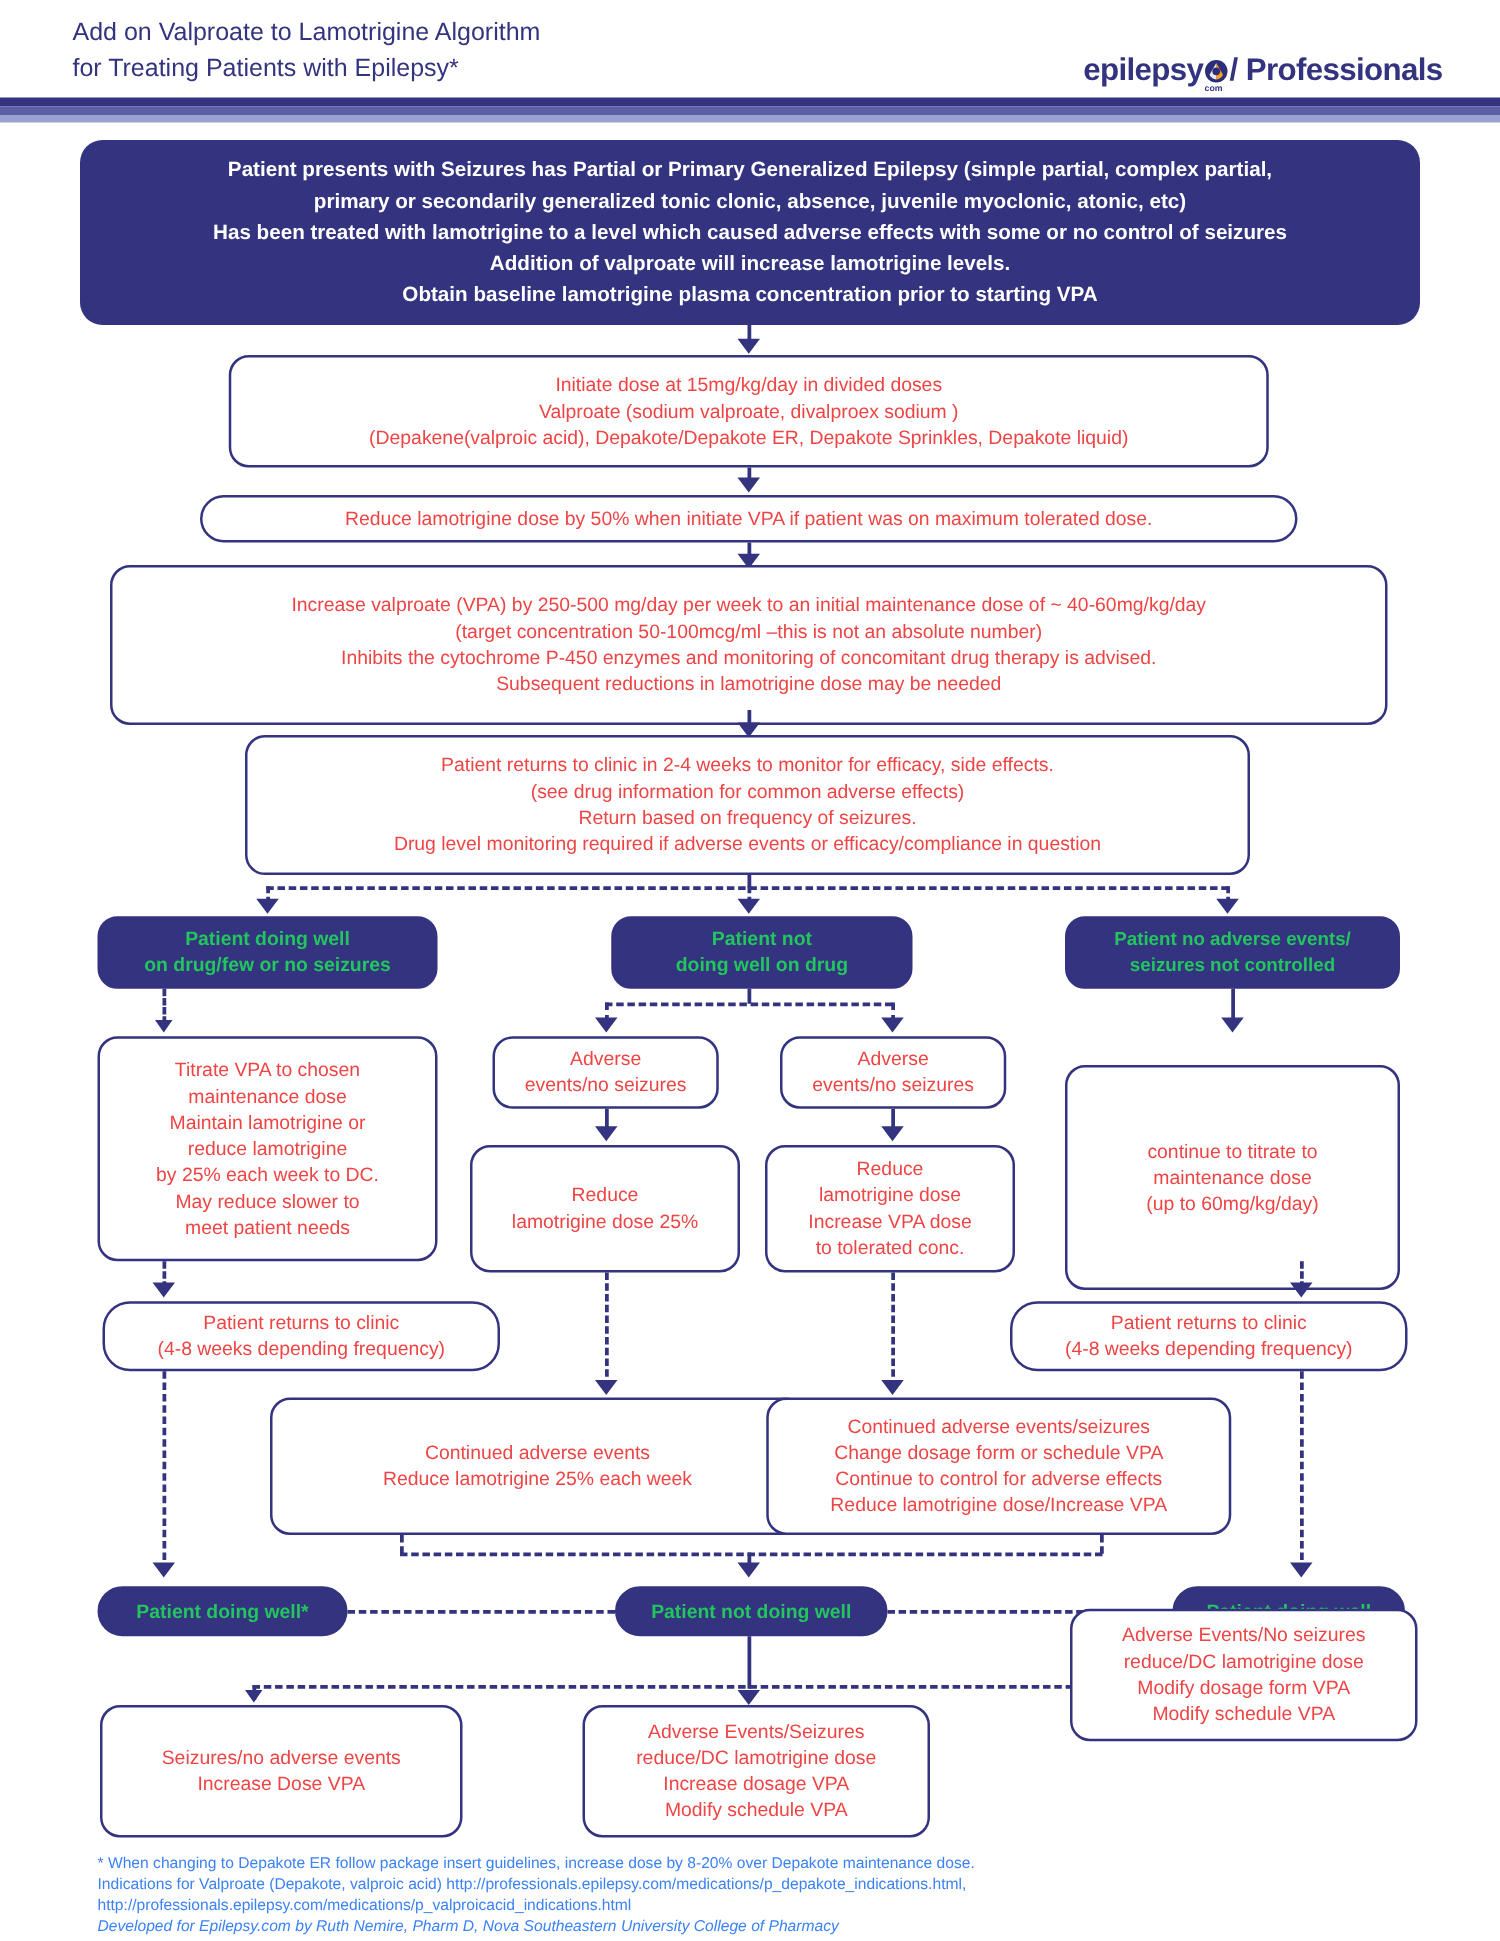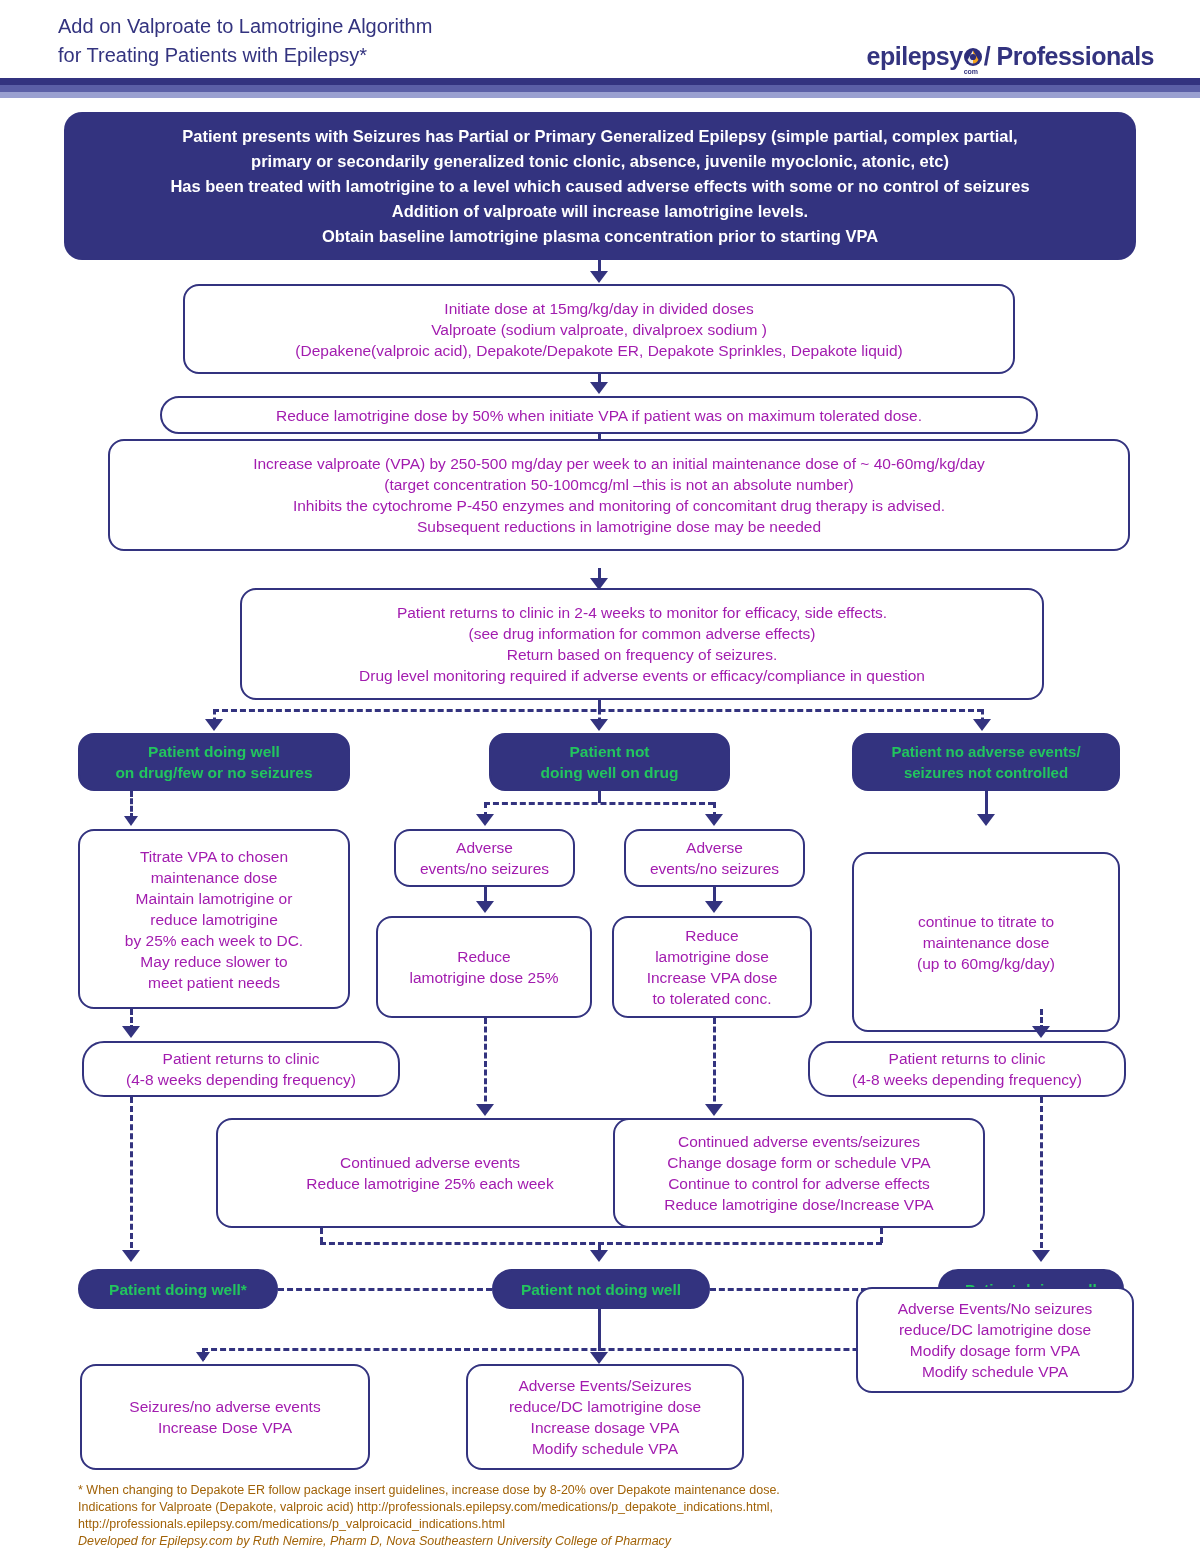--- a/index.html
+++ b/index.html
@@ -30,21 +30,21 @@
   }
   .bar1{position:absolute;left:0;top:78px;width:1200px;height:7px;background:#33337f;}
   .bar2{position:absolute;left:0;top:85px;width:1200px;height:7px;background:#5b5fa6;}
   .bar3{position:absolute;left:0;top:92px;width:1200px;height:6px;background:#9aa0d0;}
 
   
   .box{
     position:absolute;box-sizing:border-box;
     border:2.5px solid #33337f;border-radius:16px;background:#ffffff;
     display:flex;align-items:center;justify-content:center;text-align:center;
-    font-size:15.5px;line-height:21px;color:#a21caf;padding:6px 10px;
+    font-size:15.5px;line-height:21px;color:#ef4444;padding:6px 10px;
   }
   .box.filled{
     background:#33337f;color:#22c55e;border-color:#33337f;font-weight:bold;
   }
   .box.pill{border-radius:22px;}
   .box .t{display:block;width:100%;}
 
   
   .hero{
     position:absolute;left:64px;top:112px;width:1072px;height:148px;
@@ -63,21 +63,21 @@
   }
   .arw-sm{
     position:absolute;width:0;height:0;
     border-left:7px solid transparent;border-right:7px solid transparent;
     border-top:10px solid #33337f;
   }
 
   
   .foot{
     position:absolute;left:78px;top:1482px;width:1060px;
-    font-size:12.5px;line-height:17px;color:#a16207;
+    font-size:12.5px;line-height:17px;color:#3b82f6;
   }
   .foot .ital{font-style:italic;}
 </style>
 </head>
 <body>
 
 <div id="canvas">
 
   <div class="hdr-title">
     <div>Add on Valproate to Lamotrigine Algorithm</div>
@@ -127,33 +127,33 @@
   <div class="v-solid" style="left:598px;top:374px;height:13px;"></div>
   <div class="arw" style="left:590px;top:382px;"></div>
 
   <div class="box pill" style="left:160px;top:396px;width:878px;height:38px;">
     <span class="t">Reduce lamotrigine dose by 50% when initiate VPA if patient was on maximum tolerated dose.</span>
   </div>
 
   <div class="v-solid" style="left:598px;top:434px;height:14px;"></div>
   <div class="arw" style="left:590px;top:443px;"></div>
 
-  <div class="box" style="left:88px;top:439px;width:1022px;height:112px;margin-left:20px;">
+  <div class="box" style="left:88px;top:452px;width:1022px;height:128px;">
     <span class="t">
       <span>Increase valproate (VPA) by 250-500 mg/day per week to an initial maintenance dose of  ~ 40-60mg/kg/day</span><br>
       <span>(target concentration 50-100mcg/ml –this is not an absolute number)</span><br>
       <span>Inhibits the cytochrome P-450 enzymes and monitoring of concomitant drug therapy is advised.</span><br>
       <span>Subsequent reductions in lamotrigine dose may be needed</span>
     </span>
   </div>
 
   <div class="v-solid" style="left:598px;top:568px;height:16px;"></div>
   <div class="arw" style="left:590px;top:578px;"></div>
 
-  <div class="box" style="left:196px;top:588px;width:804px;height:112px;margin-left:44px;">
+  <div class="box" style="left:196px;top:588px;width:804px;height:112px;">
     <span class="t">
       <span>Patient returns to clinic in 2-4 weeks to monitor for efficacy, side effects.</span><br>
       <span>(see drug information for common adverse effects)</span><br>
       <span>Return based on frequency of seizures.</span><br>
       <span>Drug level monitoring required if adverse events or efficacy/compliance in question</span>
     </span>
   </div>
 
   <div class="v-solid" style="left:598px;top:700px;height:10px;"></div>
   <div class="h-dash" style="left:213px;top:709px;width:770px;"></div>

